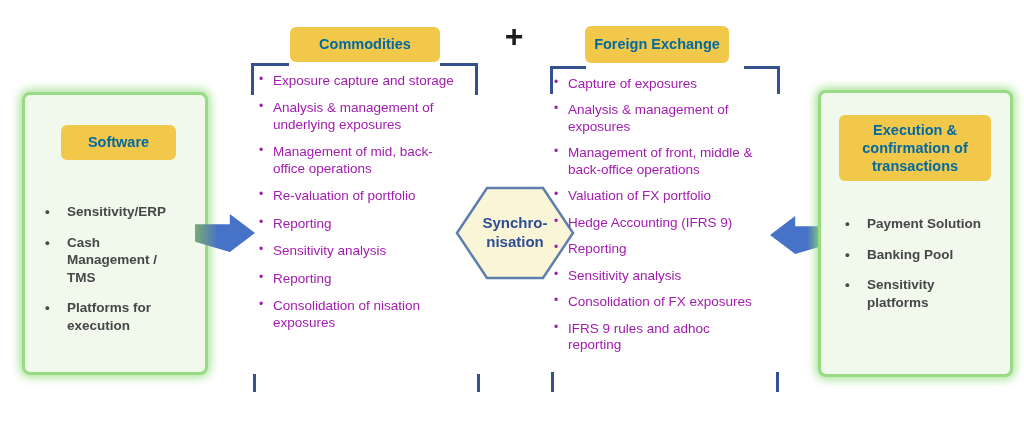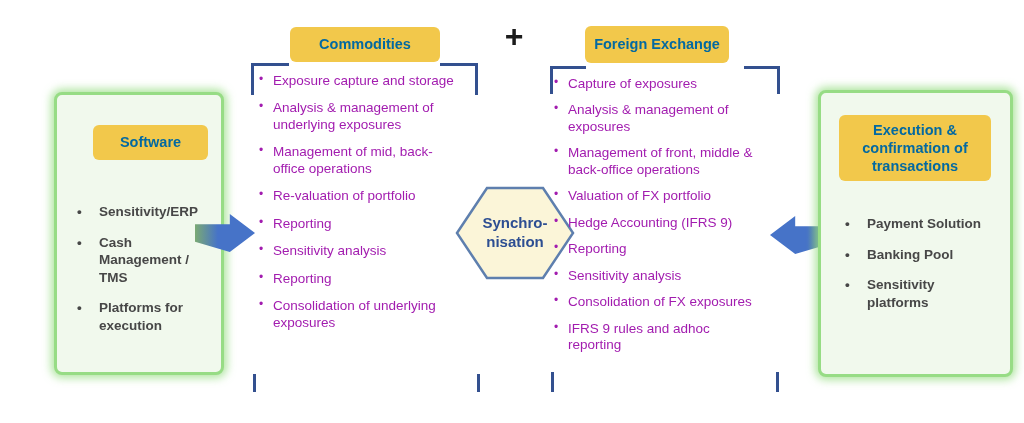--- a/index.html
+++ b/index.html
@@ -5,21 +5,21 @@
   html,body{margin:0;padding:0;background:#ffffff;}
   .canvas{
     position:relative;width:1024px;height:423px;background:#ffffff;overflow:hidden;
     font-family:"Liberation Sans", sans-serif;color:#3F3F3F;
   }
   
   .greenbox{
     position:absolute;background:#F1F9ED;border:3px solid #97DC85;border-radius:8px;
     box-shadow:0 0 9px 3px rgba(150,220,130,0.75);box-sizing:border-box;
   }
-  .leftbox{left:22px;top:92px;width:170px;height:283px;margin-left:32px;}
+  .leftbox{left:22px;top:92px;width:186px;height:283px;}
   .rightbox{left:818px;top:90px;width:195px;height:287px;}
   
   .ylabel{
     position:absolute;background:#F2C84B;border-radius:6px;
     display:flex;align-items:center;justify-content:center;text-align:center;
     font-weight:bold;color:#0369a1;font-size:14.5px;line-height:1.25;
   }
   .ylabel.software{left:36px;top:30px;width:115px;height:35px;}
   .ylabel.execution{left:18px;top:22px;width:152px;height:66px;padding:8px 4px;box-sizing:border-box;}
   .ylabel.commodities{left:290px;top:27px;width:150px;height:35px;}
@@ -94,21 +94,21 @@
   <div class="stub" style="left:253px;top:374px;height:18px;"></div>
   <div class="stub" style="left:477px;top:374px;height:18px;"></div>
   <ul class="collist commlist">
     <li>Exposure capture and storage</li>
     <li>Analysis &amp; management of underlying exposures</li>
     <li>Management of mid, back-office operations</li>
     <li>Re-valuation of portfolio</li>
     <li>Reporting</li>
     <li>Sensitivity analysis</li>
     <li>Reporting</li>
-    <li>Consolidation of underlying exposures</li>
+    <li>Consolidation of nisation exposures</li>
   </ul>
 
   <div class="plus">+</div>
 
   <div class="hexwrap">
     <svg width="120" height="98" viewBox="0 0 120 98">
       <polygon points="2,49 32,4 88,4 118,49 88,94 32,94" fill="#FBF5D8" stroke="#5E7FAE" stroke-width="2.5"></polygon>
     </svg>
     <div class="hextext">
       <div>Synchro-</div>

